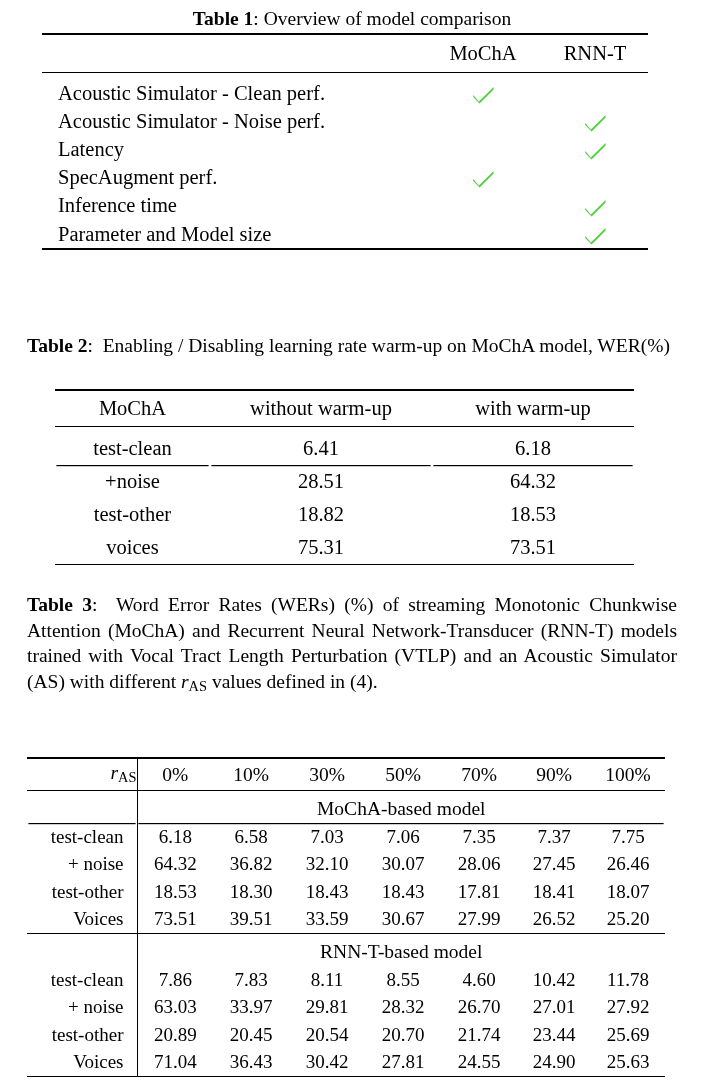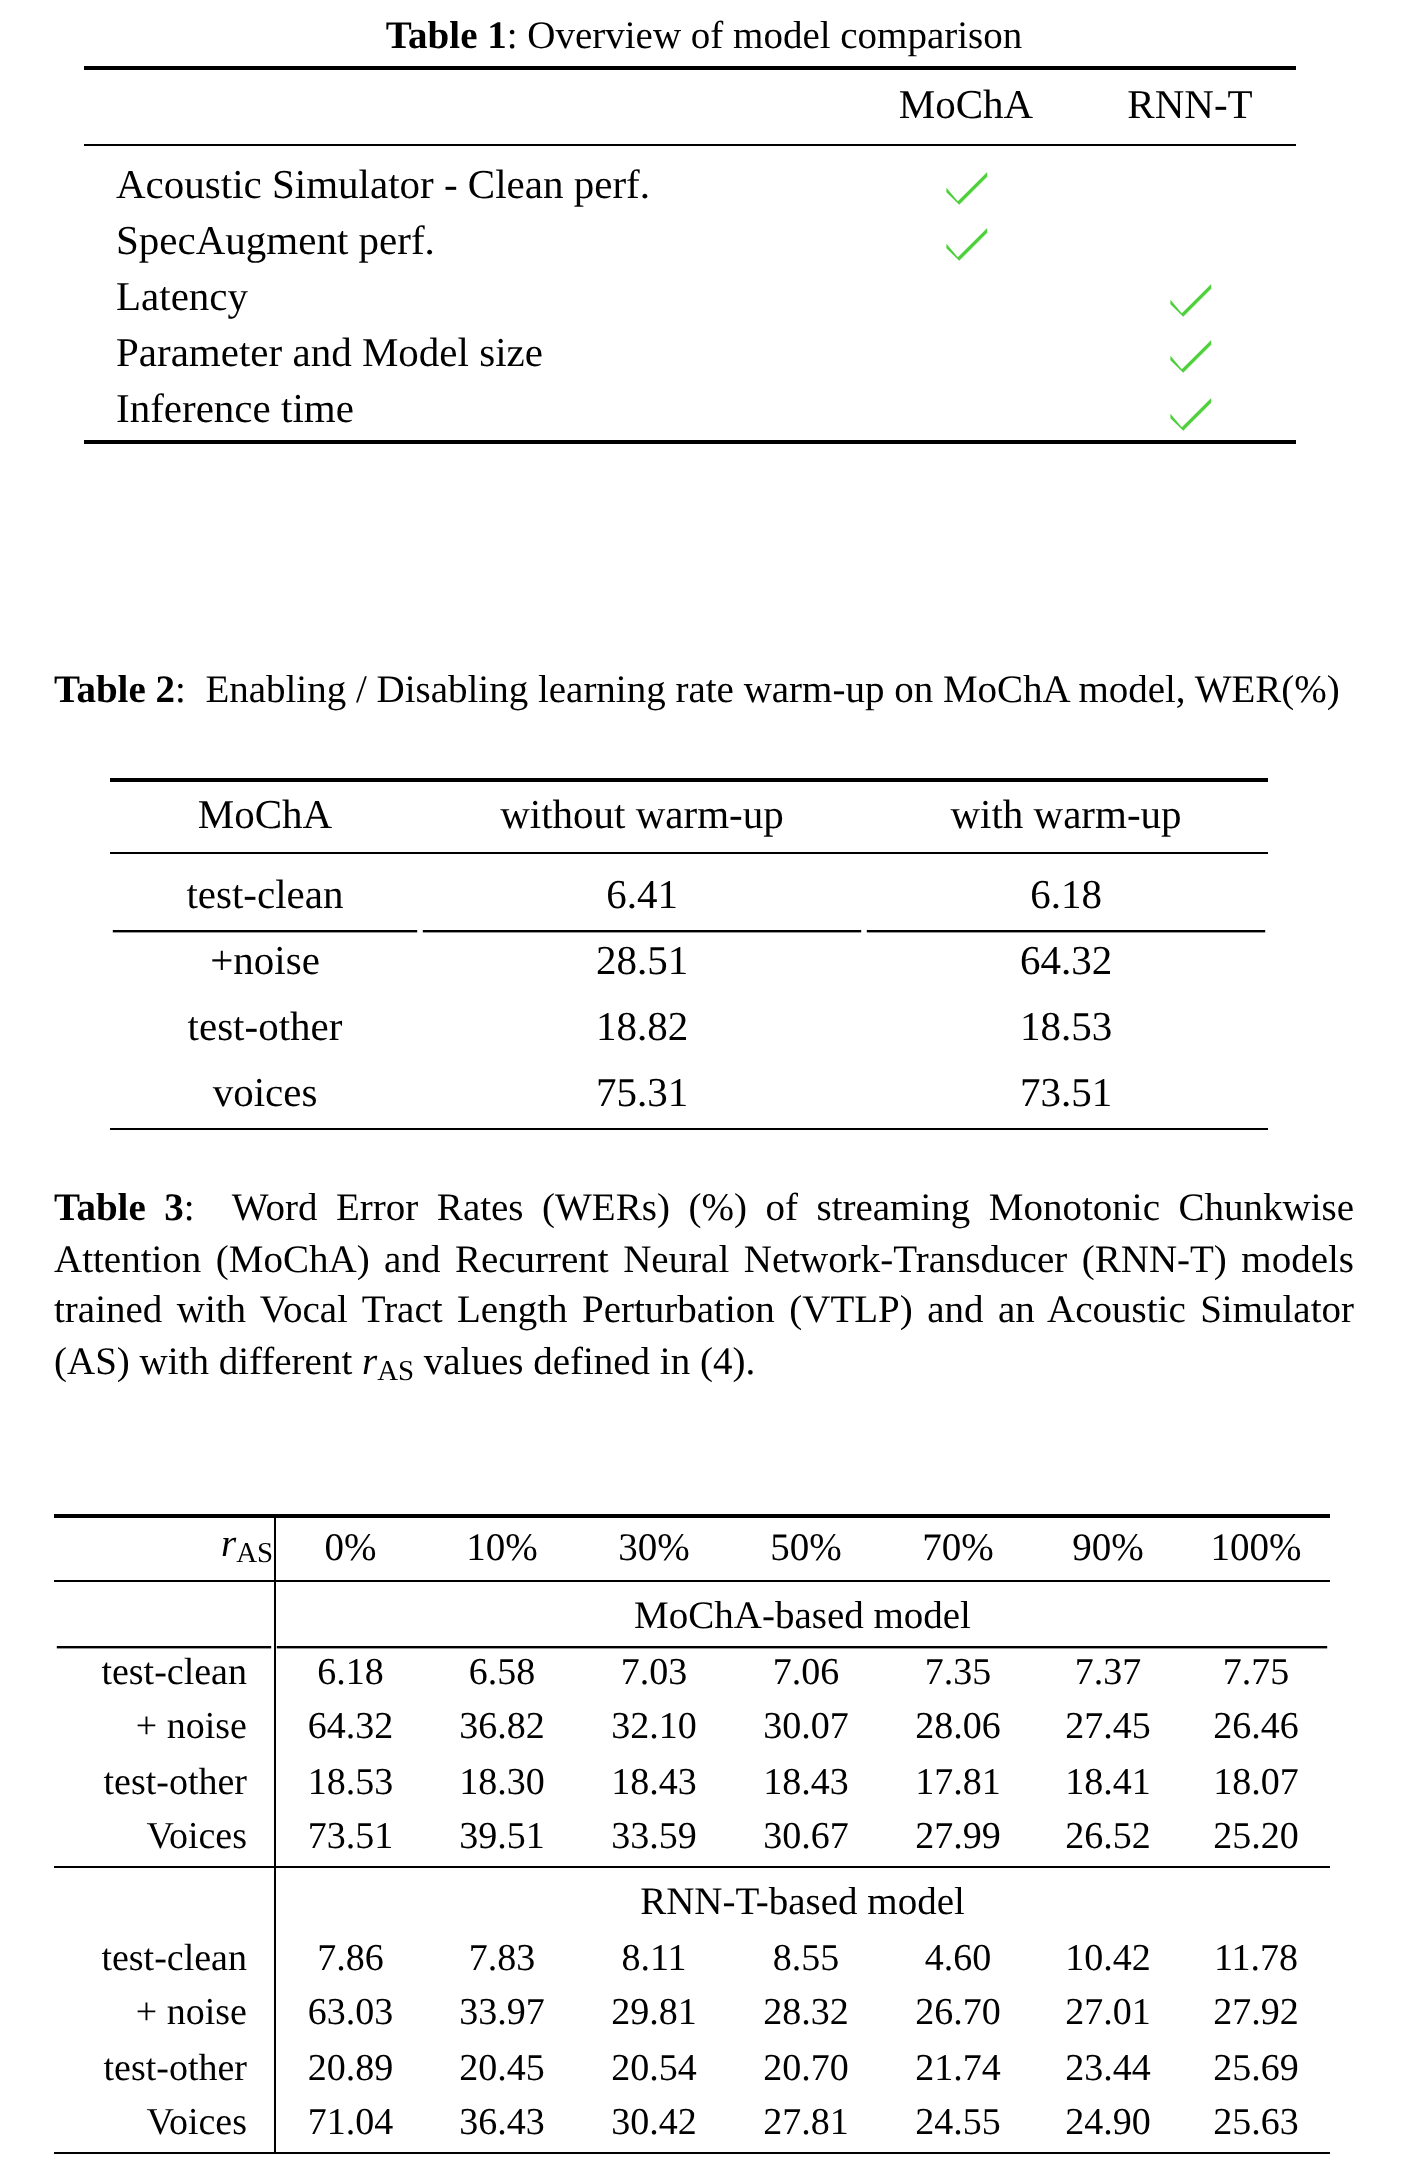--- a/index.html
+++ b/index.html
@@ -172,54 +172,65 @@
           <td class="ckcell rule-thin">
             <span class="check">
               <svg width="23" height="18" viewBox="0 0 23 18">
                   <path d="M1.2 8.9 L6.9 15.6 L21.6 1.0 L21.6 3.4 L7.6 17.4 L1.2 11.1 Z" fill="#4ed13c"></path>
                 </svg>
             </span>
           </td>
           <td class="ckcell rule-thin"></td>
         </tr>
         <tr>
-          <td class="rowlabel">SpecAugment perf.</td>
+          <td class="rowlabel">Acoustic Simulator - Noise perf.</td>
+          <td class="ckcell"></td>
           <td class="ckcell">
             <span class="check">
               <svg width="23" height="18" viewBox="0 0 23 18">
                   <path d="M1.2 8.9 L6.9 15.6 L21.6 1.0 L21.6 3.4 L7.6 17.4 L1.2 11.1 Z" fill="#4ed13c"></path>
                 </svg>
             </span>
           </td>
-          <td class="ckcell"></td>
         </tr>
         <tr>
           <td class="rowlabel">Latency</td>
           <td class="ckcell"></td>
           <td class="ckcell">
             <span class="check">
               <svg width="23" height="18" viewBox="0 0 23 18">
                   <path d="M1.2 8.9 L6.9 15.6 L21.6 1.0 L21.6 3.4 L7.6 17.4 L1.2 11.1 Z" fill="#4ed13c"></path>
                 </svg>
             </span>
           </td>
         </tr>
         <tr>
-          <td class="rowlabel">Parameter and Model size</td>
+          <td class="rowlabel">SpecAugment perf.</td>
+          <td class="ckcell">
+            <span class="check">
+              <svg width="23" height="18" viewBox="0 0 23 18">
+                  <path d="M1.2 8.9 L6.9 15.6 L21.6 1.0 L21.6 3.4 L7.6 17.4 L1.2 11.1 Z" fill="#4ed13c"></path>
+                </svg>
+            </span>
+          </td>
+          <td class="ckcell"></td>
+        </tr>
+        <tr>
+          <td class="rowlabel">Inference time</td>
           <td class="ckcell"></td>
           <td class="ckcell">
             <span class="check">
               <svg width="23" height="18" viewBox="0 0 23 18">
                   <path d="M1.2 8.9 L6.9 15.6 L21.6 1.0 L21.6 3.4 L7.6 17.4 L1.2 11.1 Z" fill="#4ed13c"></path>
                 </svg>
             </span>
           </td>
         </tr>
         <tr>
-          <td class="rowlabel">Inference time</td>
+          <td class="rowlabel">Parameter and Model size</td>
           <td class="ckcell"></td>
           <td class="ckcell">
             <span class="check">
               <svg width="23" height="18" viewBox="0 0 23 18">
                   <path d="M1.2 8.9 L6.9 15.6 L21.6 1.0 L21.6 3.4 L7.6 17.4 L1.2 11.1 Z" fill="#4ed13c"></path>
                 </svg>
             </span>
           </td>
         </tr>
         <tr>

